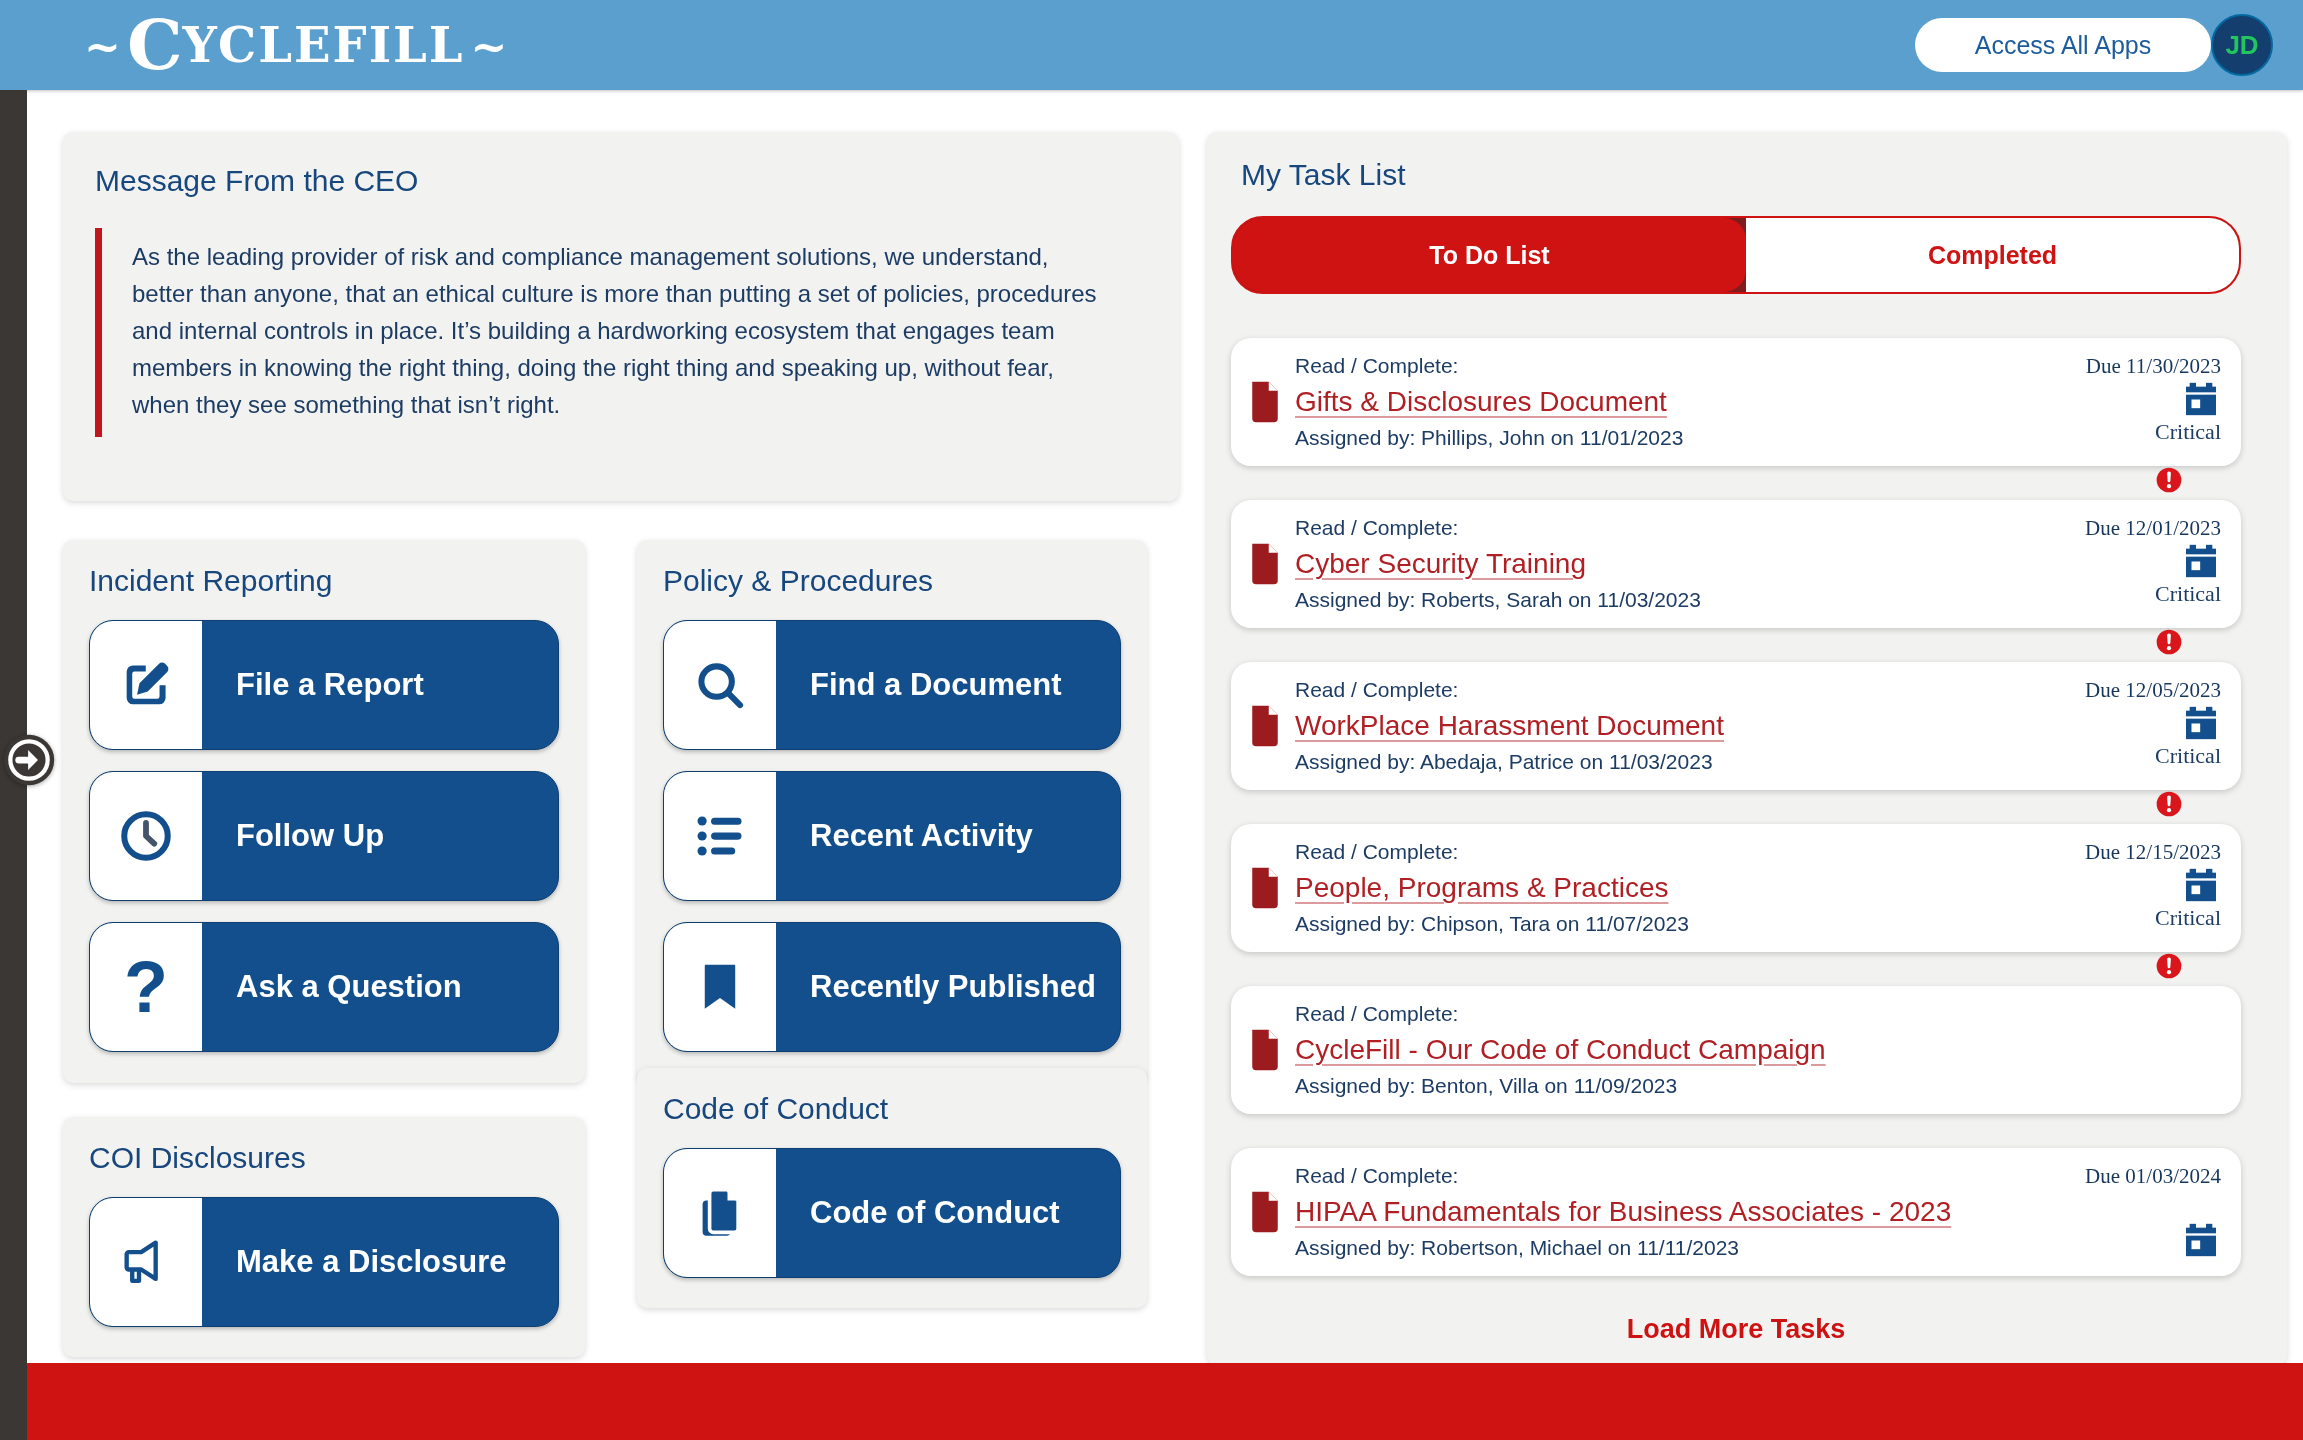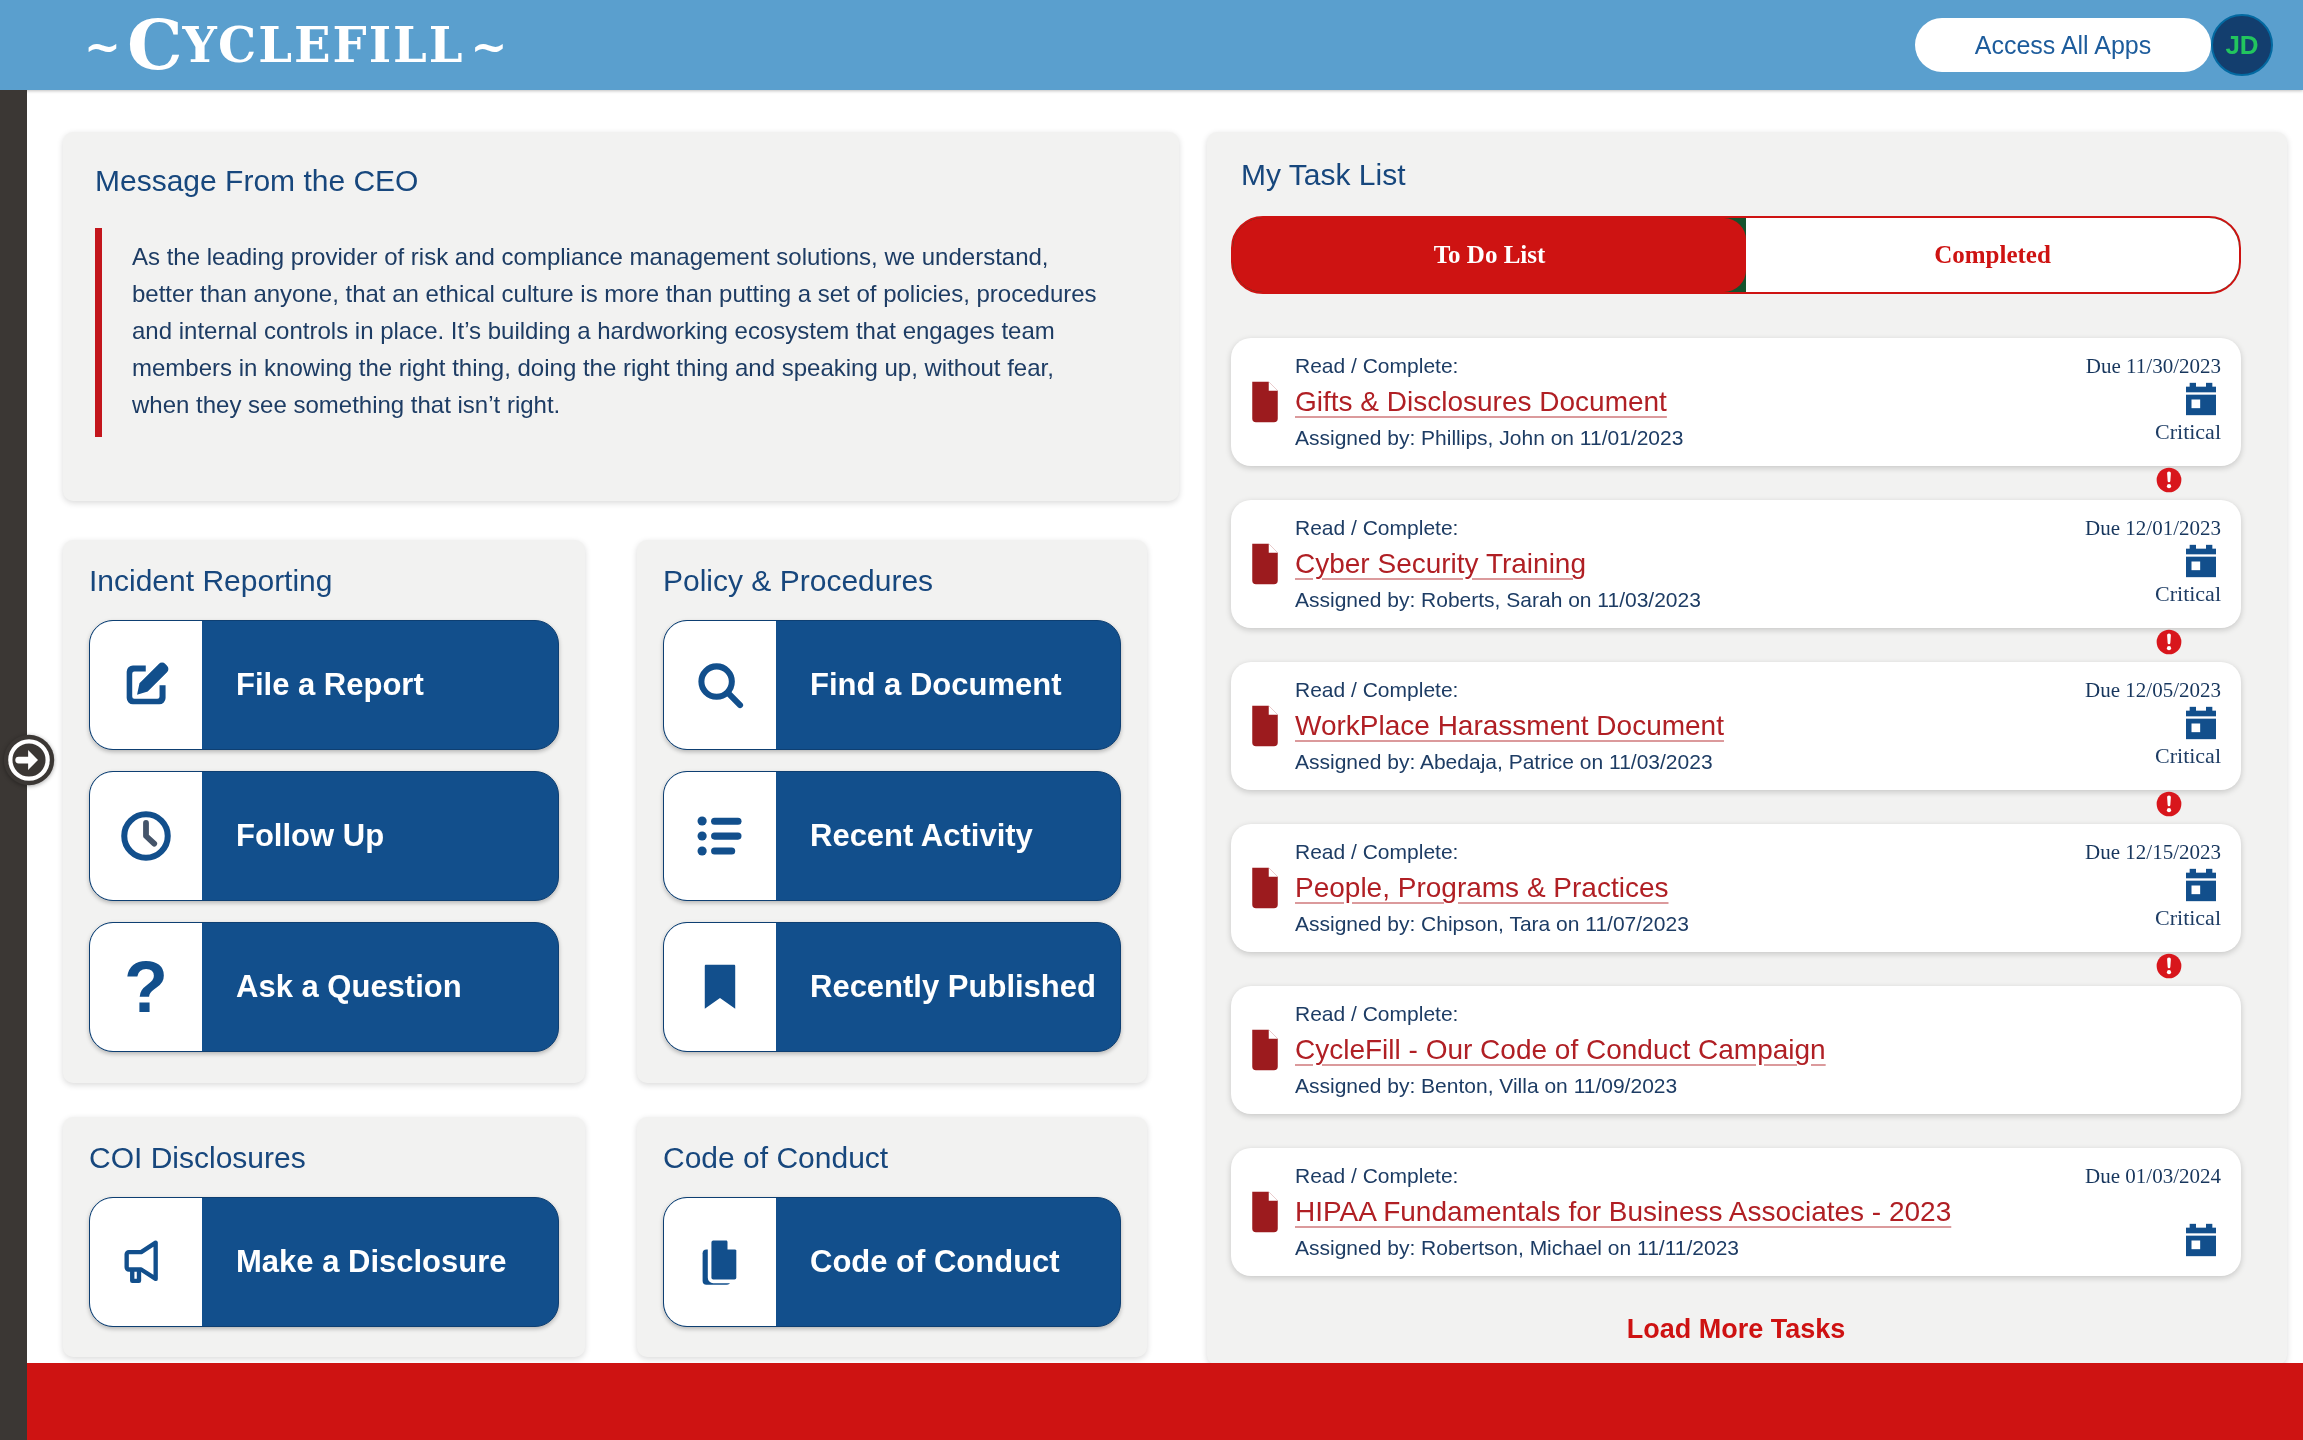--- a/index.html
+++ b/index.html
@@ -57,21 +57,21 @@
   
   .ceo-card { left:63px; top:132px; width:1116px; height:369px; padding:32px 40px 0 32px; }
   .ceo-quote {
     margin-top:30px; border-left:7px solid #c3161c; padding:10px 0 14px 30px;
     font-size:24px; line-height:37px; color:#1d3c64; max-width:1010px;
   }
   
   .pos-0 { left:63px;  top:540px;  width:522px; height:543px; }
   .pos-1 { left:637px; top:540px;  width:510px; height:543px; }
   .pos-2 { left:63px;  top:1117px; width:522px; height:240px; }
-  .pos-3 { left:637px; top:1117px; width:510px; height:240px; }
+  .pos-3 { left:637px; top:1068px; width:510px; height:240px; }
   .action-card { padding:24px 26px 0 26px; }
   .action-card h2 { margin-bottom:22px; }
   .action-btn {
     display:flex; width:100%; height:130px; margin-bottom:21px;
     border:1px solid #0e3f72; border-radius:24px; overflow:hidden;
     background:#124f8c; cursor:pointer; padding:0; font-family:inherit;
     box-shadow:0 2px 4px rgba(0,0,0,.25);
   }
   .action-btn .icon-well {
     width:112px; flex:0 0 112px; background:#ffffff; color:#124f8c;
@@ -84,21 +84,21 @@
     padding-left:34px; text-align:left;
   }
   
   .tasks-panel {
     left:1207px; top:132px; width:1080px; height:1233px;
     padding:26px 46px 0 24px; display:flex; flex-direction:column;
   }
   .tasks-panel h2 { margin-left:10px; }
   .tabs {
     margin-top:24px; height:78px; display:flex; border:2px solid #ce1312;
-    border-radius:32px; overflow:hidden; background:#14532d;font-family:Liberation Serif, serif;
+    border-radius:32px; overflow:hidden; background:#7f1d1d;
   }
   .tab { border:none; cursor:pointer; font-family:inherit; font-size:25px; font-weight:bold; }
   .tab.active { width:51%; background:#ce1312; color:#ffffff; border-radius:0 22px 22px 0; }
   .tab.inactive { flex:1; background:#ffffff; color:#ce1312; }
   .task-items { margin-top:44px; display:flex; flex-direction:column; gap:34px; }
   .task-card {
     background:#ffffff; border-radius:20px; height:128px;
     box-shadow:0 2px 6px rgba(0,0,0,.18);
     display:flex; align-items:stretch; padding:14px 20px 14px 16px;
   }

